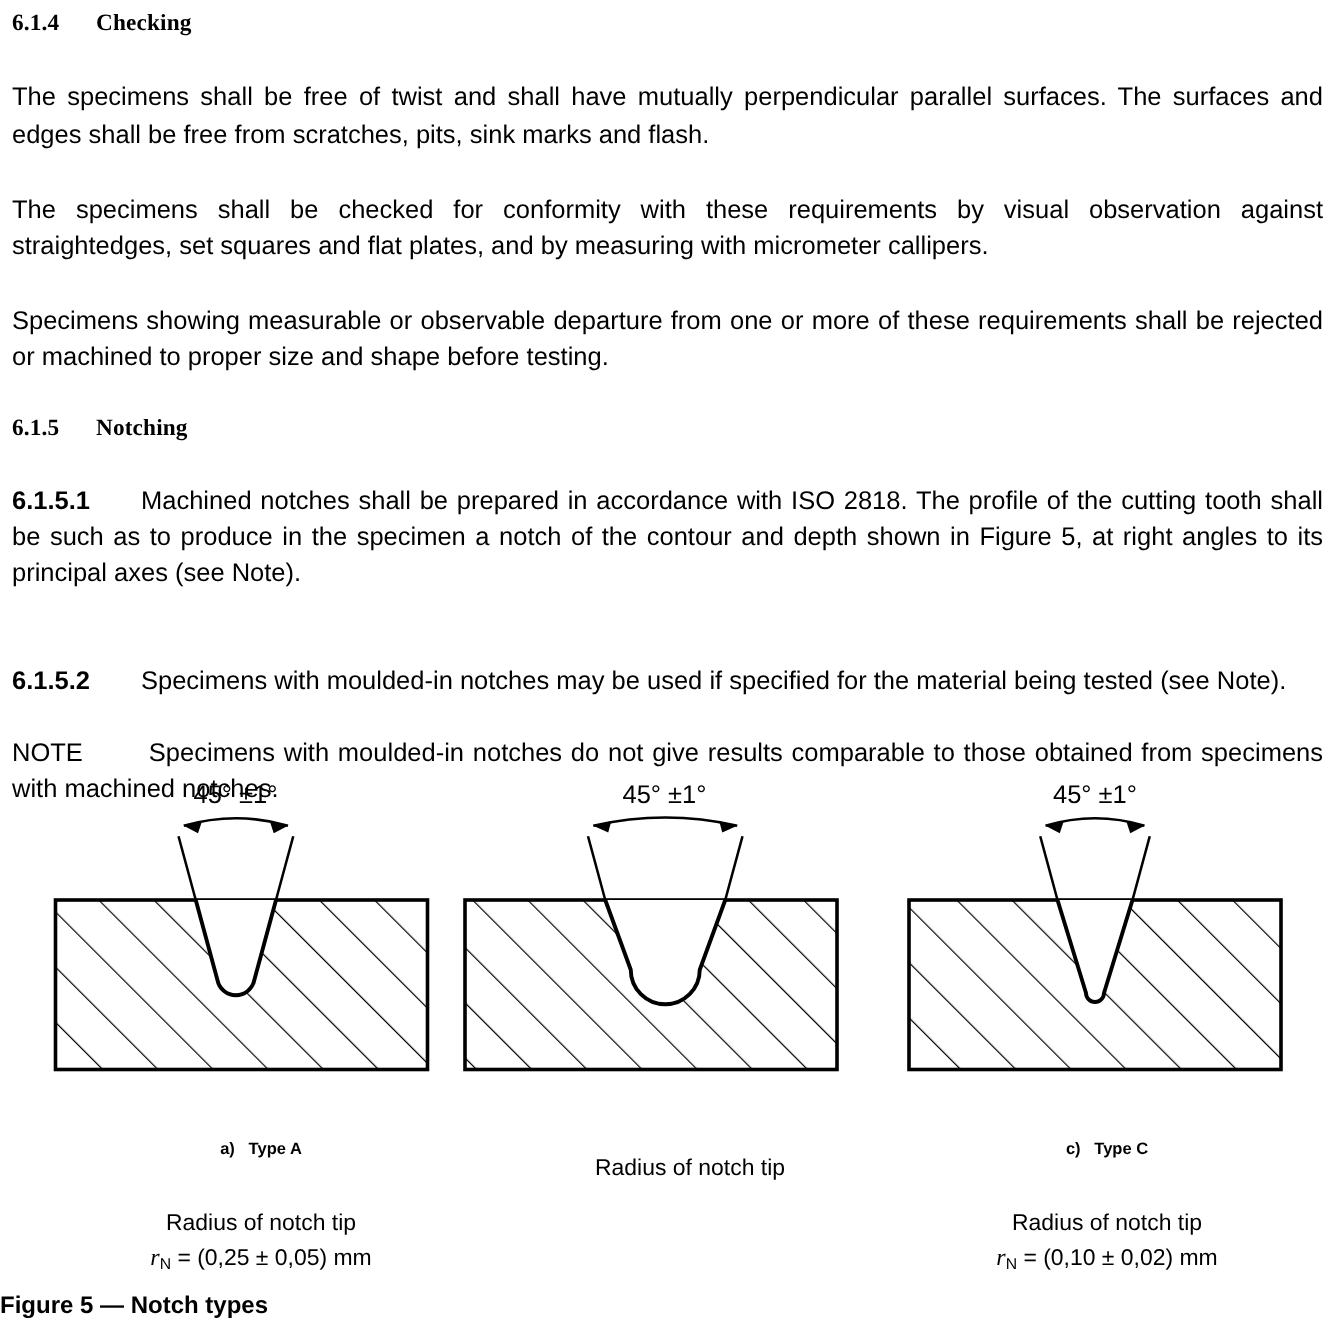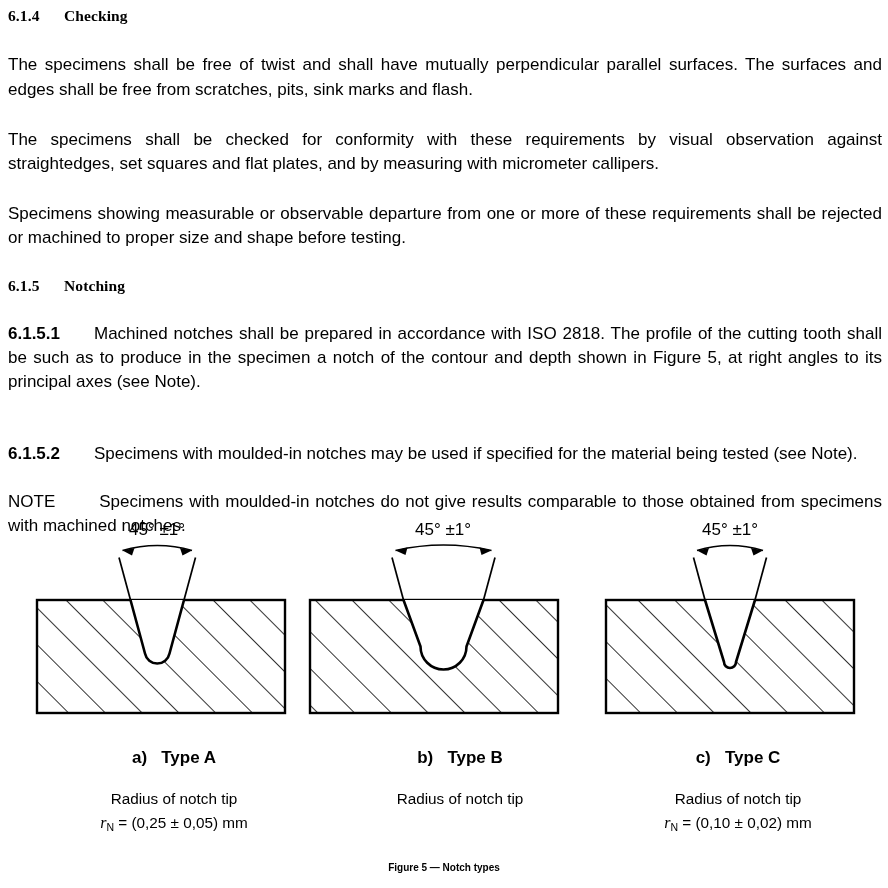--- a/index.html
+++ b/index.html
@@ -103,23 +103,23 @@
     top: 238px;
     width: 888px;
   }
   .cap-col {
     position: absolute;
     top: 0;
     width: 296px;
     text-align: center;
   }
   .cap-title {
-    font-size: 17px;
+    font-size: 11px;
     font-weight: bold;
-    margin: 0;
+    margin: 12px;
     line-height: 1.2;
     white-space: pre;
   }
   .cap-sub {
     font-size: 15.3px;
     font-weight: normal;
     margin: 0;
     line-height: 1.45;
   }
   .cap-radius {
@@ -137,22 +137,22 @@
     font-size: 10.5px;
     vertical-align: baseline;
     position: relative;
     top: 3px;
   }
   .fig-caption {
     position: absolute;
     left: 0;
     top: 352px;
     width: 888px;
-    text-align: center;
-    font-size: 10px;
+    text-align: left;
+    font-size: 16px;
     font-weight: bold;
     white-space: pre;
   }
 </style>
 </head>
 <body>
 
 <div class="page">
 
   <div class="content">
@@ -303,21 +303,20 @@
     <div class="captions">
 
       <div class="cap-col" style="left:26px;">
         <p class="cap-title">a)   Type A</p>
         <div style="height:20px;"></div>
         <p class="cap-sub">Radius of notch tip</p>
         <p class="cap-radius"><span class="sym">r</span><sub>N</sub><span> = (0,25 ± 0,05) mm</span></p>
       </div>
 
       <div class="cap-col" style="left:312px;">
-        <p class="cap-title">b)   Type B</p>
         <div style="height:20px;"></div>
         <p class="cap-sub">Radius of notch tip</p>
       </div>
 
       <div class="cap-col" style="left:590px;">
         <p class="cap-title">c)   Type C</p>
         <div style="height:20px;"></div>
         <p class="cap-sub">Radius of notch tip</p>
         <p class="cap-radius"><span class="sym">r</span><sub>N</sub><span> = (0,10 ± 0,02) mm</span></p>
       </div>

